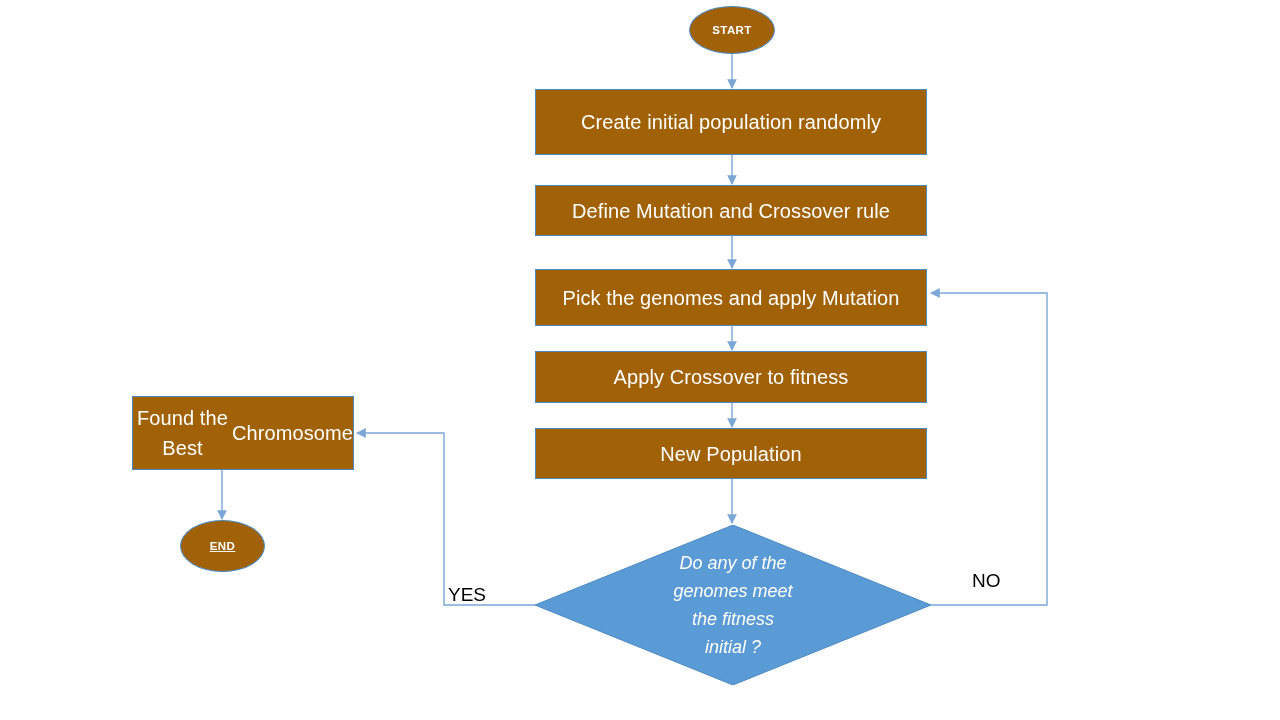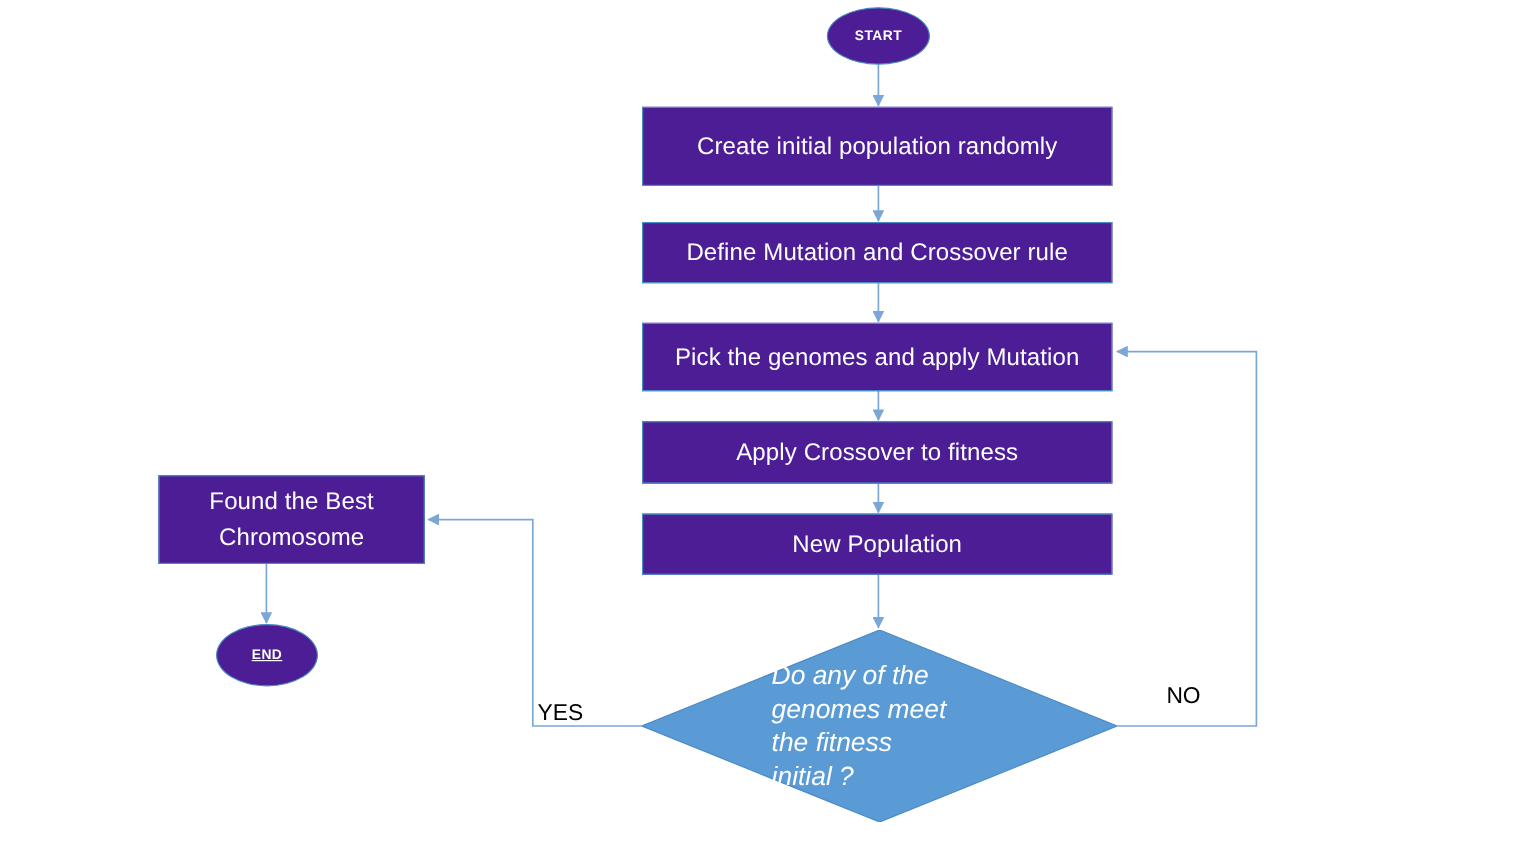--- a/index.html
+++ b/index.html
@@ -28,21 +28,21 @@
     pointer-events: none;
   }
   .node {
     position: absolute;
     box-sizing: border-box;
     display: flex;
     align-items: center;
     justify-content: center;
     text-align: center;
     color: #ffffff;
-    background: #4c1d95;
+    background: #a16207;
     border: 1px solid #4a8ac4;
   }
   .proc {
     font-size: 20px;
     line-height: 26px;
     letter-spacing: 0.1px;
     white-space: nowrap;
   }
   .proc.wrap { white-space: normal; }
   .term {
@@ -61,23 +61,23 @@
     position: absolute;
     left: 0; top: 0;
     width: 100%;
     height: 100%;
   }
   .diamond-label {
     position: relative;
     z-index: 2;
     color: #ffffff;
     font-style: italic;
-    font-size: 22px;
+    font-size: 18px;
     line-height: 28px;
-    text-align: left;
+    text-align: center;
     width: 180px;
   }
   .edge-label {
     position: absolute;
     color: #000000;
     font-size: 19px;
     line-height: 22px;
     white-space: nowrap;
   }
 </style>
@@ -134,21 +134,21 @@
       <polygon points="198,0 396,80 198,160 0,80" fill="#5B9BD5" stroke="#4A8AC4" stroke-width="1"></polygon>
     </svg>
     <div class="diamond-label">
       <div>Do any of the</div>
       <div>genomes  meet</div>
       <div>the fitness</div>
       <div>initial  ?</div>
     </div>
   </div>
 
-  <div class="node proc wrap" style="left:132px; top:396px; width:222px; height:74px; flex-direction:column; line-height:30px;">
+  <div class="node proc wrap" style="left:132px; top:396px; width:222px; height:74px; flex-direction:row; line-height:30px;">
     <span>Found the Best</span>
     <span>Chromosome</span>
   </div>
 
   <div class="node term" style="left:180px; top:520px; width:85px; height:52px;text-decoration:underline;">
     <span>END</span>
   </div>
 
   <div class="edge-label" style="left:448px; top:584px;">YES</div>
 

